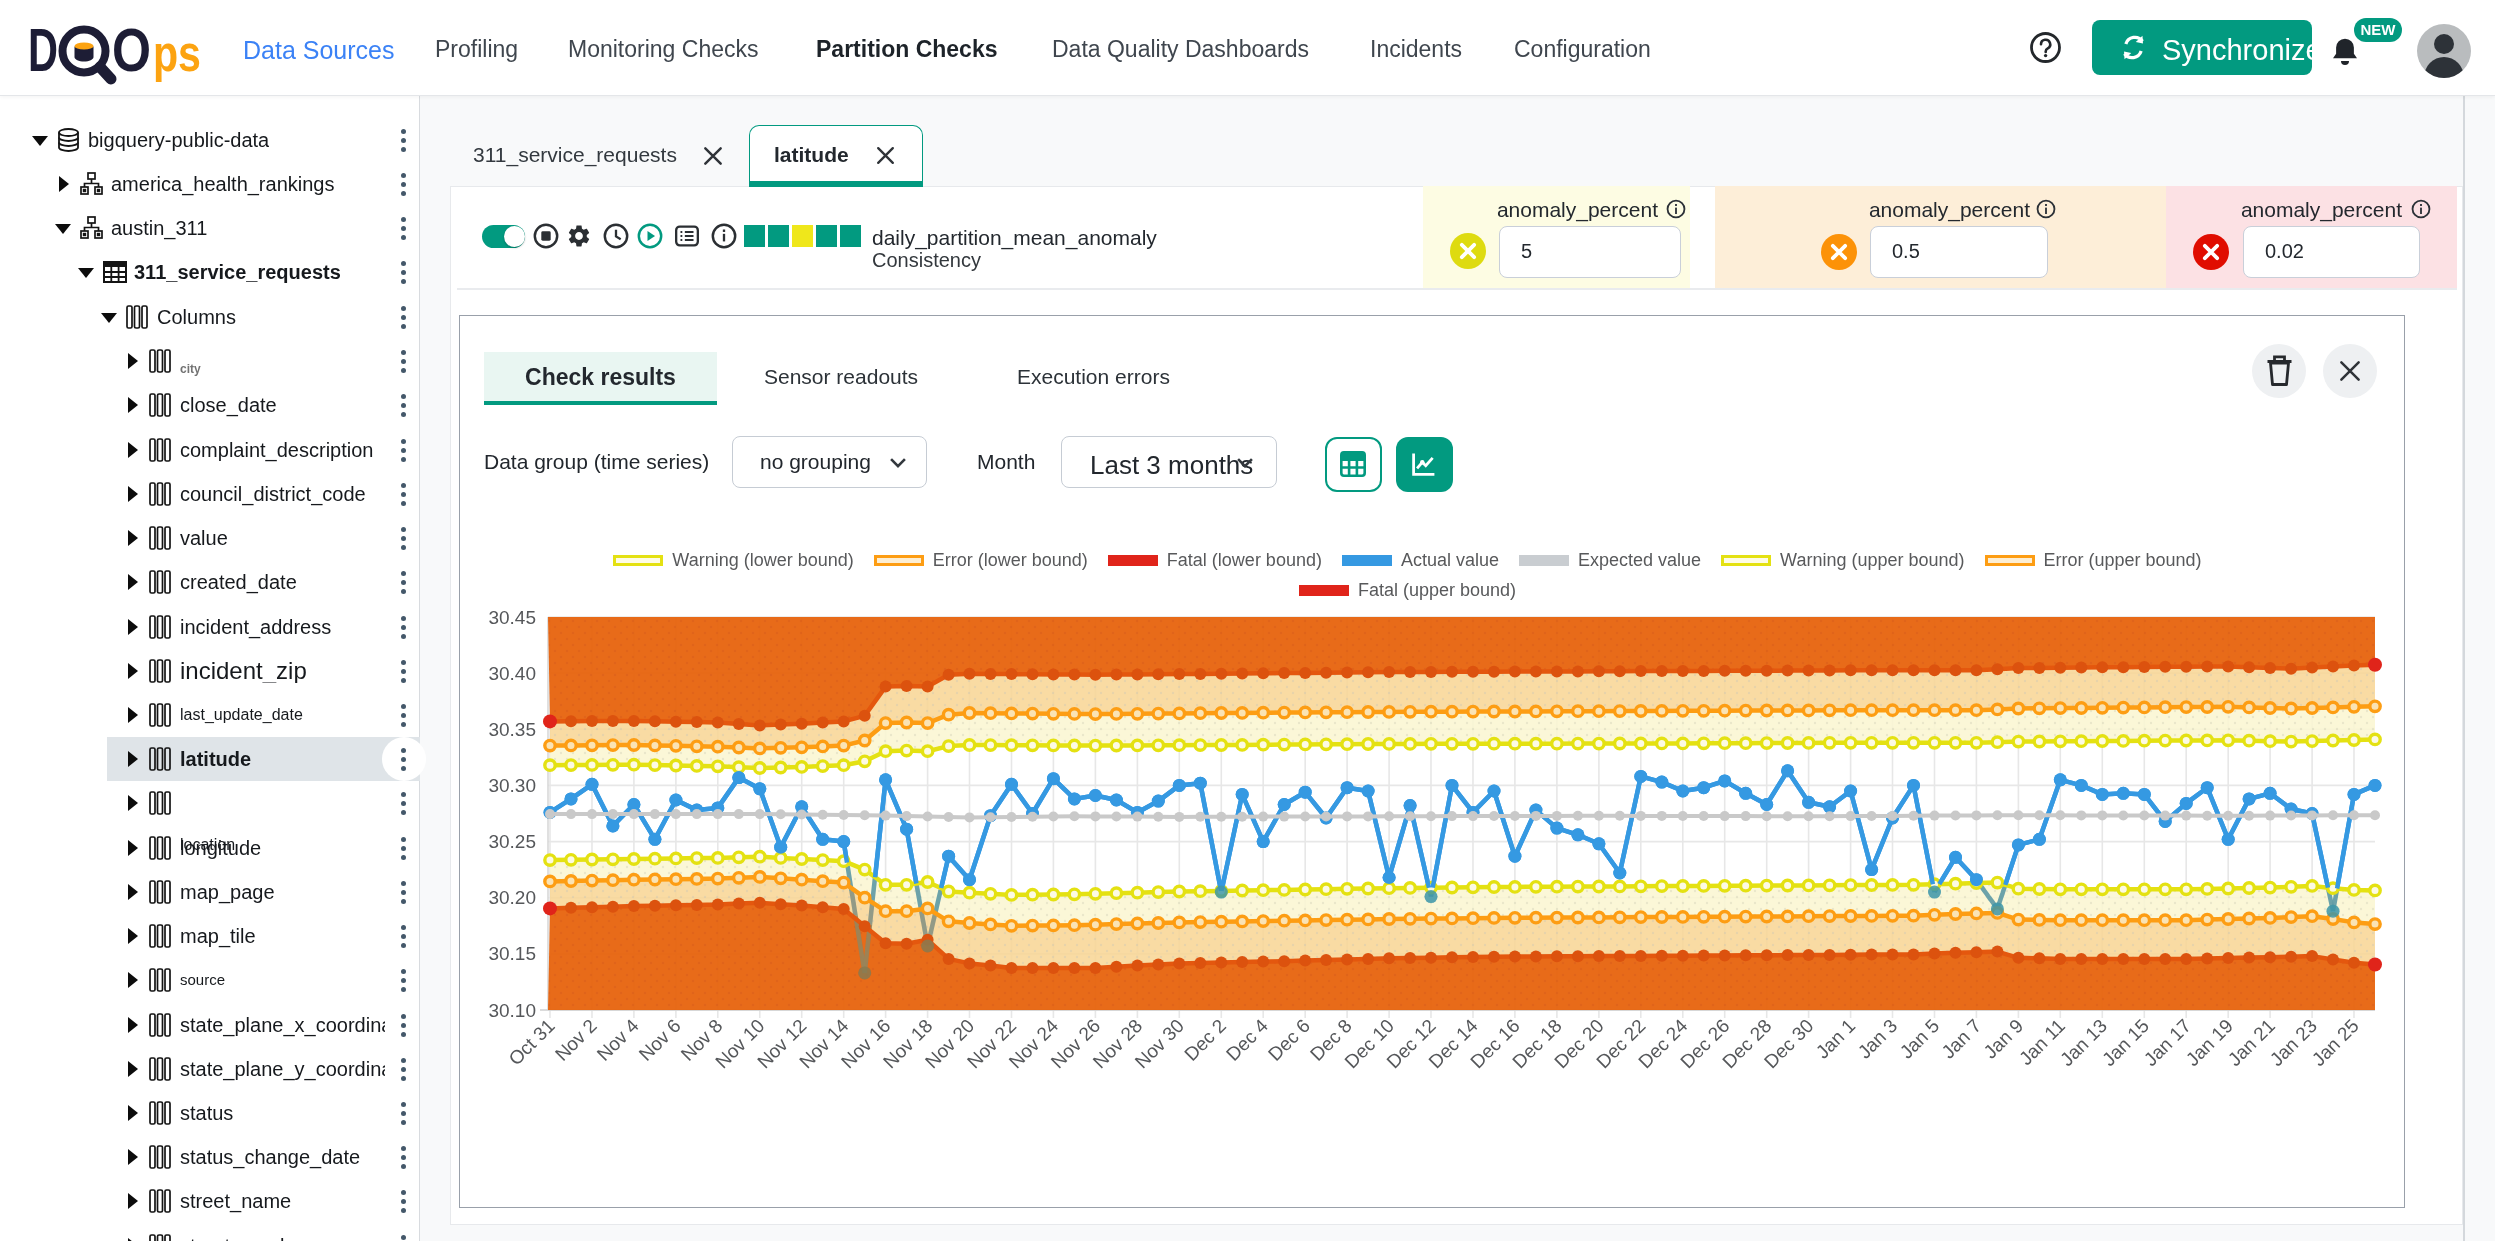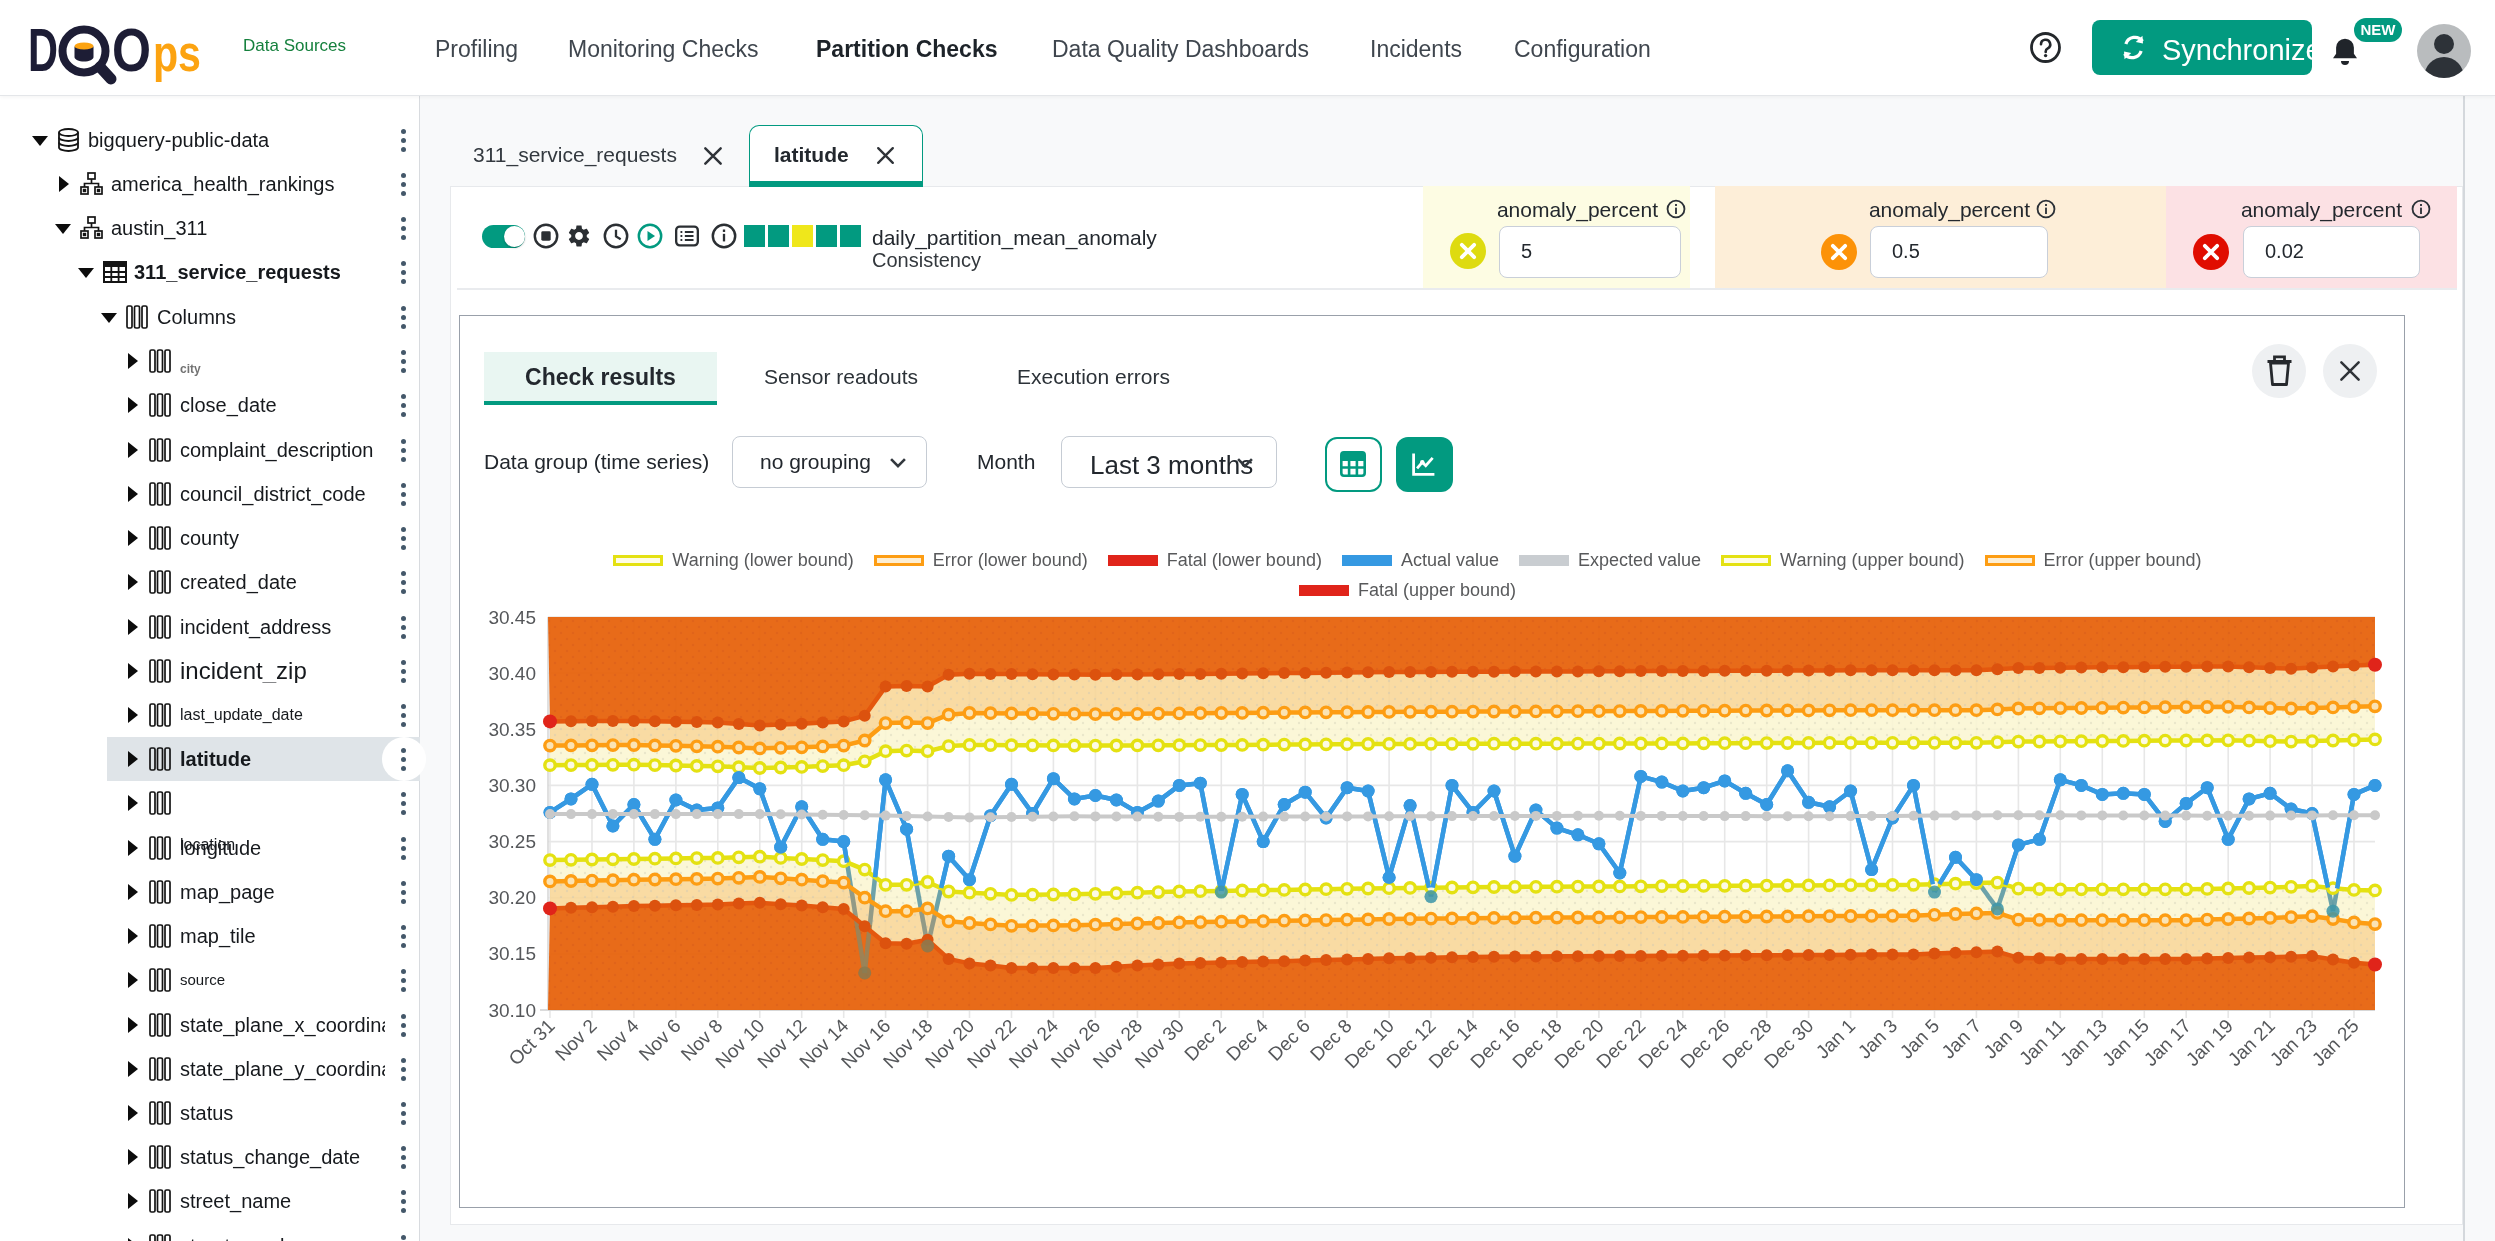--- a/index.html
+++ b/index.html
@@ -123,21 +123,21 @@
 <div style="position:absolute;left:401px;top:491.5px;width:5px;height:5px;border-radius:50%;background:#44586a"></div>
 <div style="position:absolute;left:401px;top:500.5px;width:5px;height:5px;border-radius:50%;background:#44586a"></div>
 <svg style="position:absolute;left:127px;top:530px" width="11" height="16">
     <polygon points="1,0 1,16 11,8" fill="#0c0c0c"></polygon>
   </svg>
 <svg style="position:absolute;left:149px;top:526px" width="22" height="24" viewBox="0 0 22 24">
     <rect x="1" y="1" width="5" height="22" rx="1.5" fill="none" stroke="#141414" stroke-width="1.7"></rect>
     <rect x="8.5" y="1" width="5" height="22" rx="1.5" fill="none" stroke="#141414" stroke-width="1.7"></rect>
     <rect x="16" y="1" width="5" height="22" rx="1.5" fill="none" stroke="#141414" stroke-width="1.7"></rect>
   </svg>
-<div style="position:absolute;left:180px;top:526px;font-size:20px;line-height:24px;font-weight:400;color:#16191d;white-space:nowrap;max-width:205px;overflow:hidden">county</div>
+<div style="position:absolute;left:180px;top:526px;font-size:20px;line-height:24px;font-weight:400;color:#16191d;white-space:nowrap;max-width:205px;overflow:hidden">value</div>
 <div style="position:absolute;left:401px;top:526.5px;width:5px;height:5px;border-radius:50%;background:#44586a"></div>
 <div style="position:absolute;left:401px;top:535.5px;width:5px;height:5px;border-radius:50%;background:#44586a"></div>
 <div style="position:absolute;left:401px;top:544.5px;width:5px;height:5px;border-radius:50%;background:#44586a"></div>
 <svg style="position:absolute;left:127px;top:574px" width="11" height="16">
     <polygon points="1,0 1,16 11,8" fill="#0c0c0c"></polygon>
   </svg>
 <svg style="position:absolute;left:149px;top:570px" width="22" height="24" viewBox="0 0 22 24">
     <rect x="1" y="1" width="5" height="22" rx="1.5" fill="none" stroke="#141414" stroke-width="1.7"></rect>
     <rect x="8.5" y="1" width="5" height="22" rx="1.5" fill="none" stroke="#141414" stroke-width="1.7"></rect>
     <rect x="16" y="1" width="5" height="22" rx="1.5" fill="none" stroke="#141414" stroke-width="1.7"></rect>
@@ -1419,21 +1419,21 @@
 <div style="position:absolute;left:0;top:0;width:2495px;height:96px;background:#fff;border-bottom:1px solid #e4e6e9;box-shadow:0 1px 4px rgba(0,0,0,0.05);z-index:30">
   <svg style="position:absolute;left:0;top:0" width="230" height="96" viewBox="0 0 230 96" font-family="Liberation Sans, sans-serif">
     <text x="28" y="71" font-size="61" font-weight="800" fill="#1d1d35" textLength="30" lengthAdjust="spacingAndGlyphs">D</text>
     <circle cx="84" cy="51" r="21.5" fill="none" stroke="#1d1d35" stroke-width="8"></circle>
     <line x1="100" y1="67" x2="111" y2="79" stroke="#1d1d35" stroke-width="11" stroke-linecap="round"></line>
     <path d="M74.5 46.5 h19 v10.5 c0 2.6-4.3 4.6-9.5 4.6 s-9.5-2-9.5-4.6 z" fill="#1d1d35"></path>
     <ellipse cx="84" cy="46" rx="9.5" ry="3.6" fill="#fca311"></ellipse>
     <text x="112" y="71" font-size="61" font-weight="800" fill="#1d1d35" textLength="39" lengthAdjust="spacingAndGlyphs">O</text>
     <text x="153" y="71" font-size="52" font-weight="800" fill="#fca311" textLength="48" lengthAdjust="spacingAndGlyphs">ps</text>
   </svg>
-  <div style="position:absolute;left:243px;top:36px;font-size:17px;font-weight:400;color:#15803d;white-space:nowrap">Data Sources</div>
+  <div style="position:absolute;left:243px;top:36px;font-size:25px;font-weight:400;color:#3b82f6;white-space:nowrap">Data Sources</div>
   <div style="position:absolute;left:435px;top:36px;font-size:23px;font-weight:400;color:#3f464e;white-space:nowrap">Profiling</div>
   <div style="position:absolute;left:568px;top:36px;font-size:23px;font-weight:400;color:#3f464e;white-space:nowrap">Monitoring Checks</div>
   <div style="position:absolute;left:816px;top:36px;font-size:23px;font-weight:700;color:#1d2329;white-space:nowrap">Partition Checks</div>
   <div style="position:absolute;left:1052px;top:36px;font-size:23px;font-weight:400;color:#3f464e;white-space:nowrap">Data Quality Dashboards</div>
   <div style="position:absolute;left:1370px;top:36px;font-size:23px;font-weight:400;color:#3f464e;white-space:nowrap">Incidents</div>
   <div style="position:absolute;left:1514px;top:36px;font-size:23px;font-weight:400;color:#3f464e;white-space:nowrap">Configuration</div>
   <svg style="position:absolute;left:2030px;top:32px" width="31" height="31" viewBox="0 0 31 31">
       <circle cx="15.5" cy="15.5" r="14" fill="none" stroke="#23272b" stroke-width="2.8"></circle>
       <path d="M11 12.3 a4.6 4.6 0 1 1 6.8 4.1 c-1.5.8-2.1 1.5-2.1 3 v.5" fill="none" stroke="#23272b" stroke-width="2.6" stroke-linecap="round"></path>
       <circle cx="15.6" cy="23.6" r="1.7" fill="#23272b"></circle>

